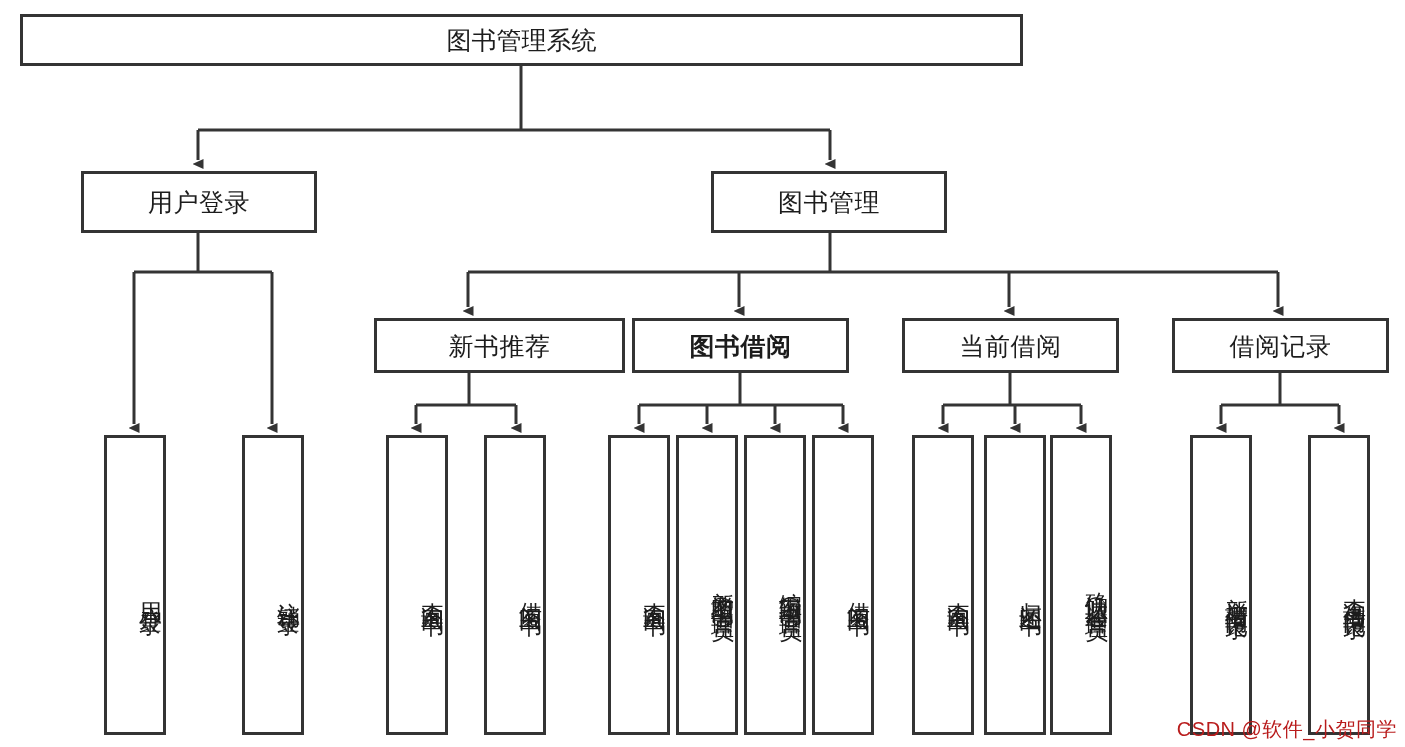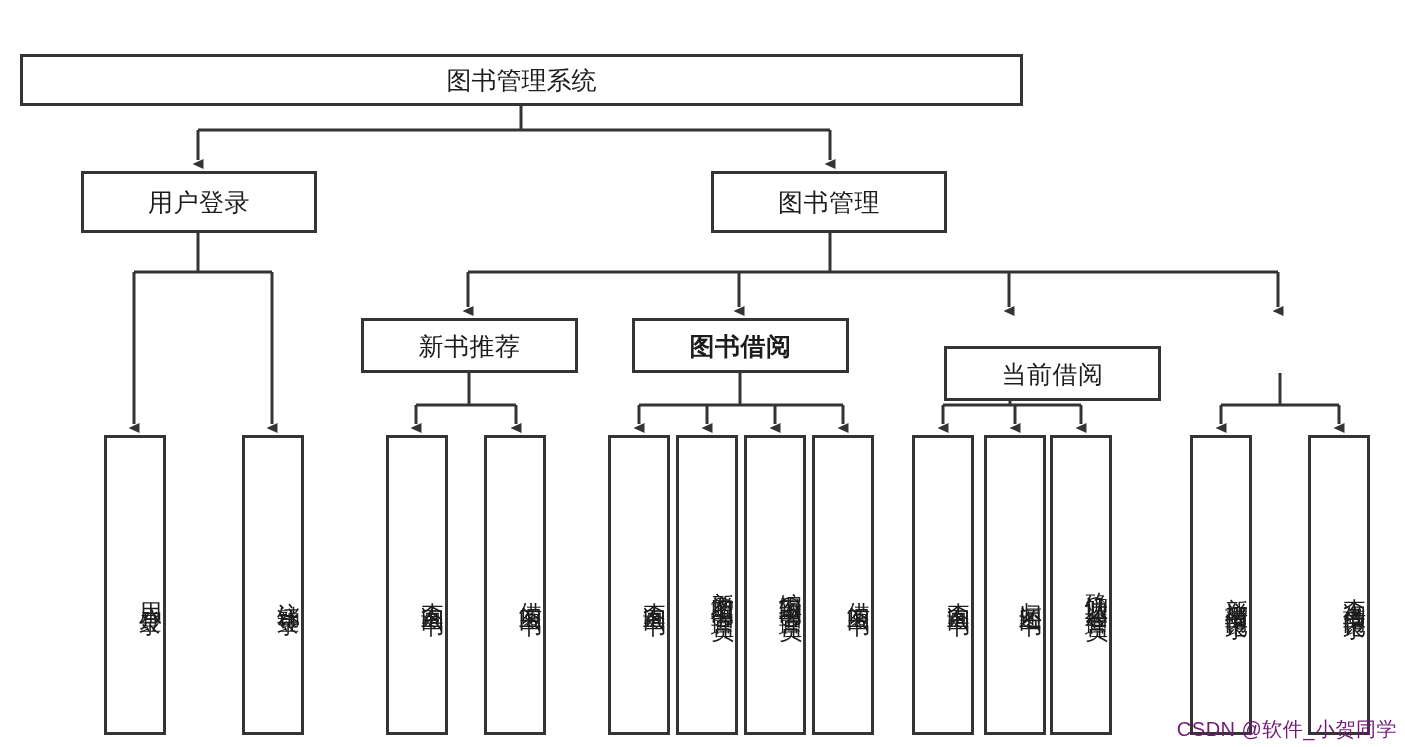--- a/index.html
+++ b/index.html
@@ -55,21 +55,21 @@
     white-space: nowrap;
   }
   .node-leaf .leaf-text {
     display: block;
   }
   .watermark {
     position: absolute;
     right: 8px;
     bottom: 4px;
     font-size: 20px;
-    color: #701a75;
+    color: #b91c1c;
     letter-spacing: 0.5px;
     white-space: nowrap;
   }
 </style>
 </head>
 <body>
 
 <div id="canvas">
 
   <svg id="edges" viewBox="0 0 1405 747" xmlns="http://www.w3.org/2000/svg">
@@ -115,39 +115,42 @@
       <path d="M1015,405 L1015,424" marker-end="url(#arrow)"></path>
       <path d="M1081,405 L1081,424" marker-end="url(#arrow)"></path>
 
       <path d="M1280,373 L1280,405"></path>
       <path d="M1221,405 L1339,405"></path>
       <path d="M1221,405 L1221,424" marker-end="url(#arrow)"></path>
       <path d="M1339,405 L1339,424" marker-end="url(#arrow)"></path>
     </g>
   </svg>
 
-  <div class="node node-root" style="left:20px; top:14px; width:1003px; height:52px;margin-top:40px;">
+  <div class="node node-root" style="left:20px; top:14px; width:1003px; height:52px;">
     <span>图书管理系统</span>
   </div>
 
   <div class="node node-h" style="left:81px; top:171px; width:236px; height:62px;">
     <span>用户登录</span>
   </div>
   <div class="node node-h" style="left:711px; top:171px; width:236px; height:62px;text-align:center;">
     <span>图书管理</span>
   </div>
 
-  <div class="node node-h" style="left:361px; top:318px; width:217px; height:55px;">
+  <div class="node node-h" style="left:374px; top:318px; width:251px; height:55px;">
     <span>新书推荐</span>
   </div>
   <div class="node node-h" style="left:632px; top:318px; width:217px; height:55px;font-weight:bold;">
     <span>图书借阅</span>
   </div>
-  <div class="node node-h" style="left:944px; top:318px; width:217px; height:55px;margin-top:28px;">
+  <div class="node node-h" style="left:902px; top:318px; width:217px; height:55px;">
     <span>当前借阅</span>
+  </div>
+  <div class="node node-h" style="left:1172px; top:318px; width:217px; height:55px;">
+    <span>借阅记录</span>
   </div>
 
   <div class="node node-leaf" style="left:104px; top:435px; width:62px; height:300px;">
     <span class="leaf-text">用户登录</span>
   </div>
   <div class="node node-leaf" style="left:242px; top:435px; width:62px; height:300px;">
     <span class="leaf-text">注销登录</span>
   </div>
 
   <div class="node node-leaf" style="left:386px; top:435px; width:62px; height:300px;">

